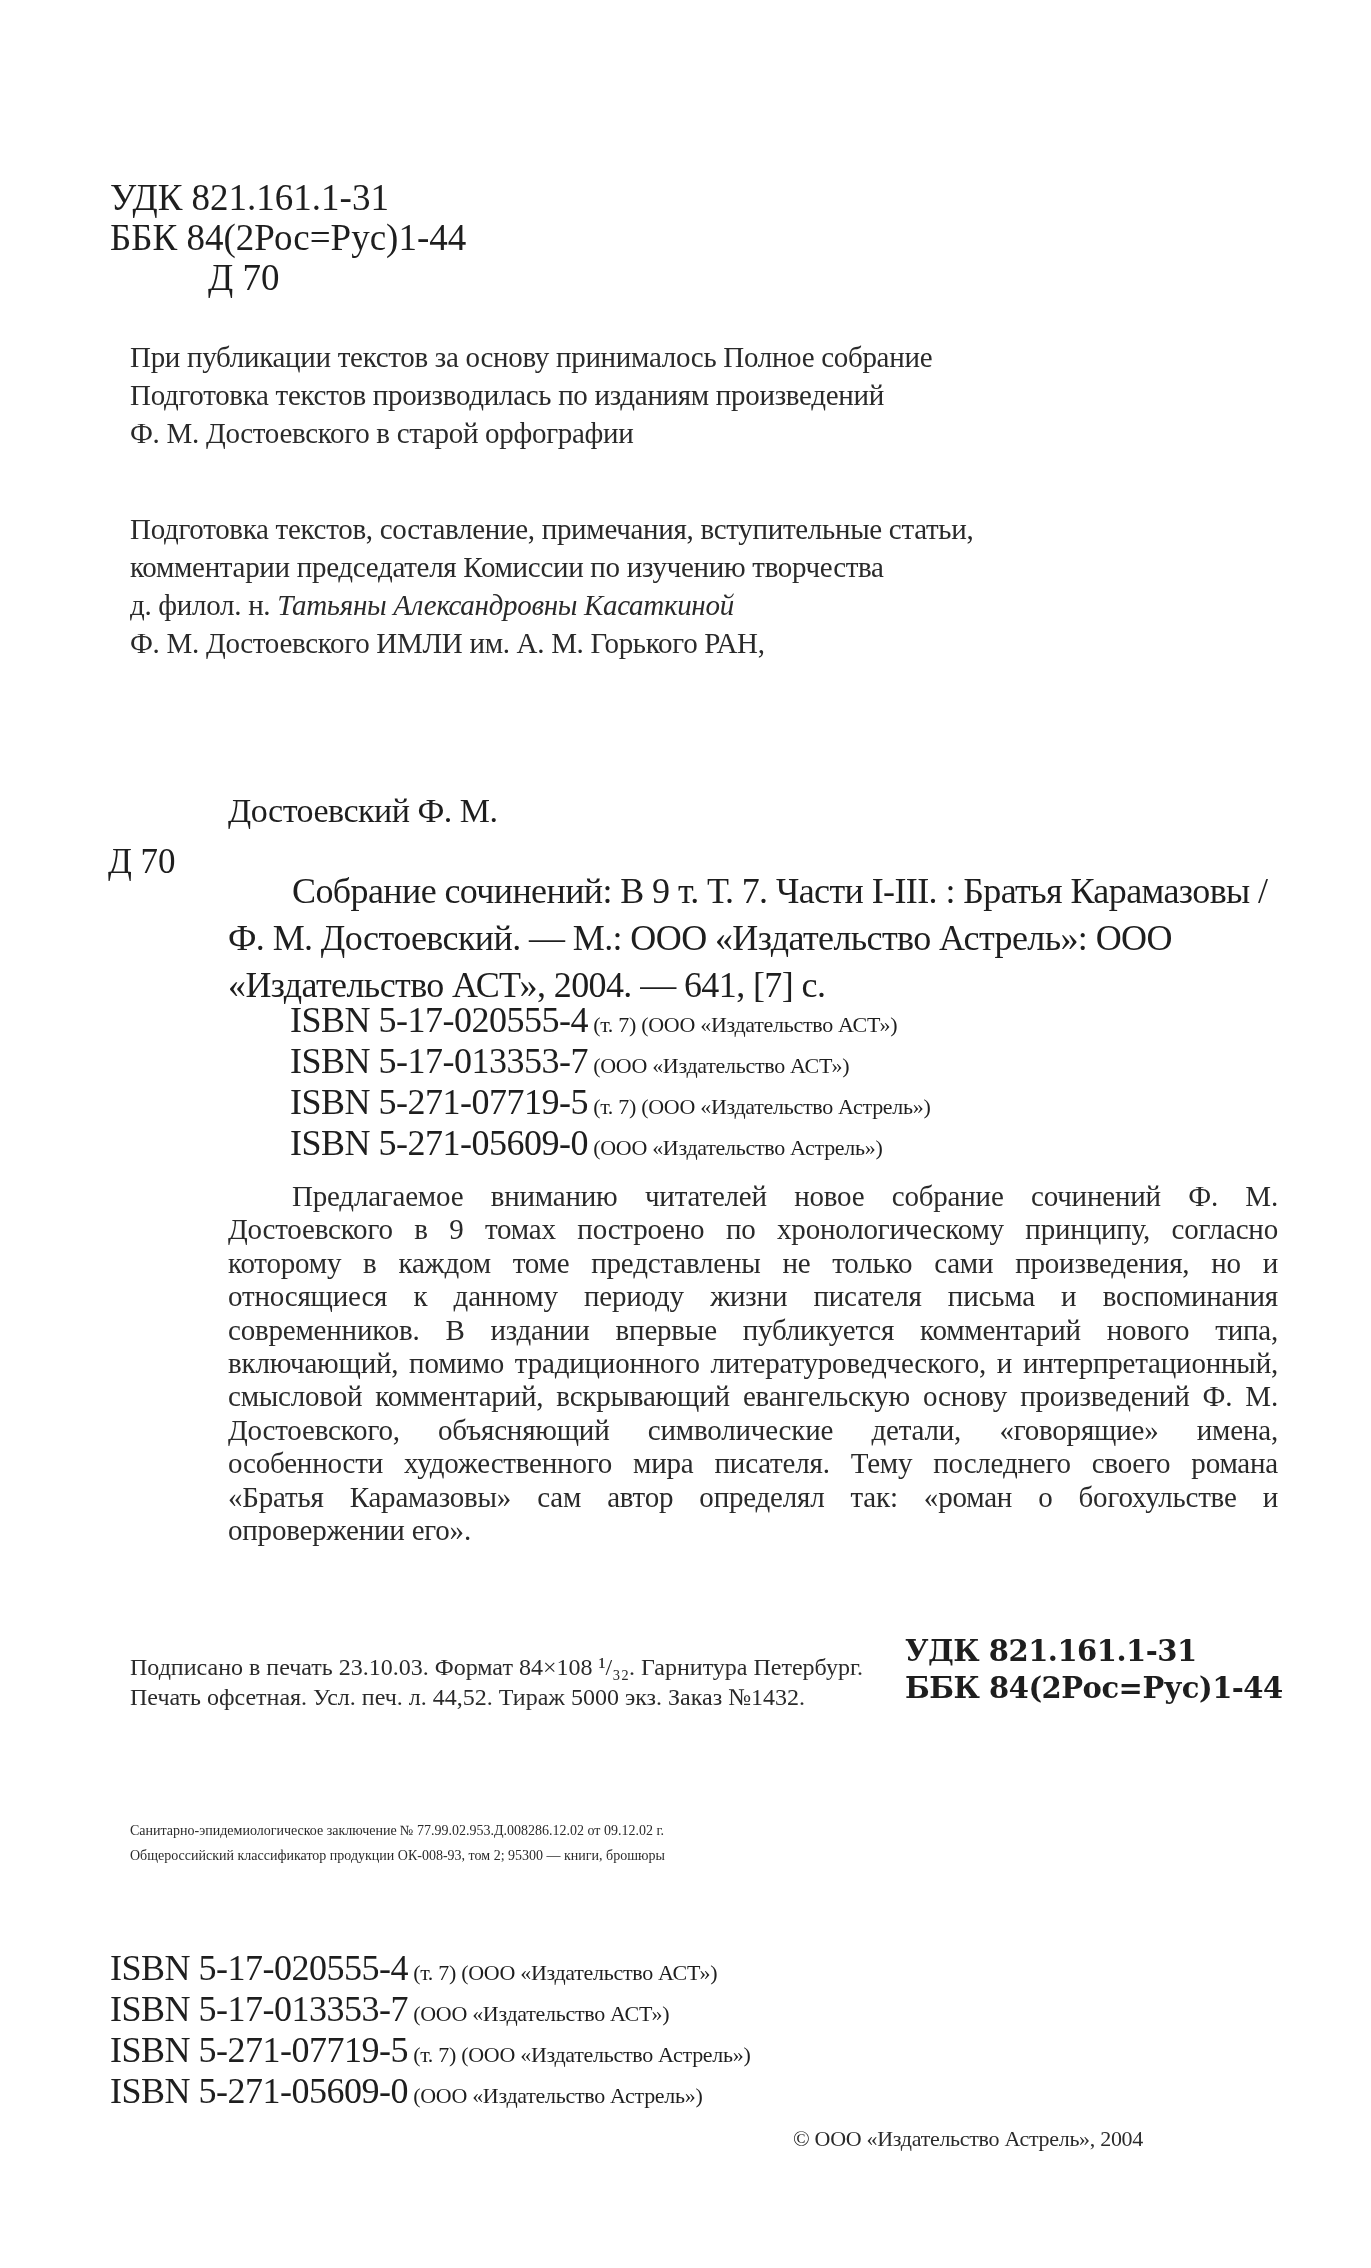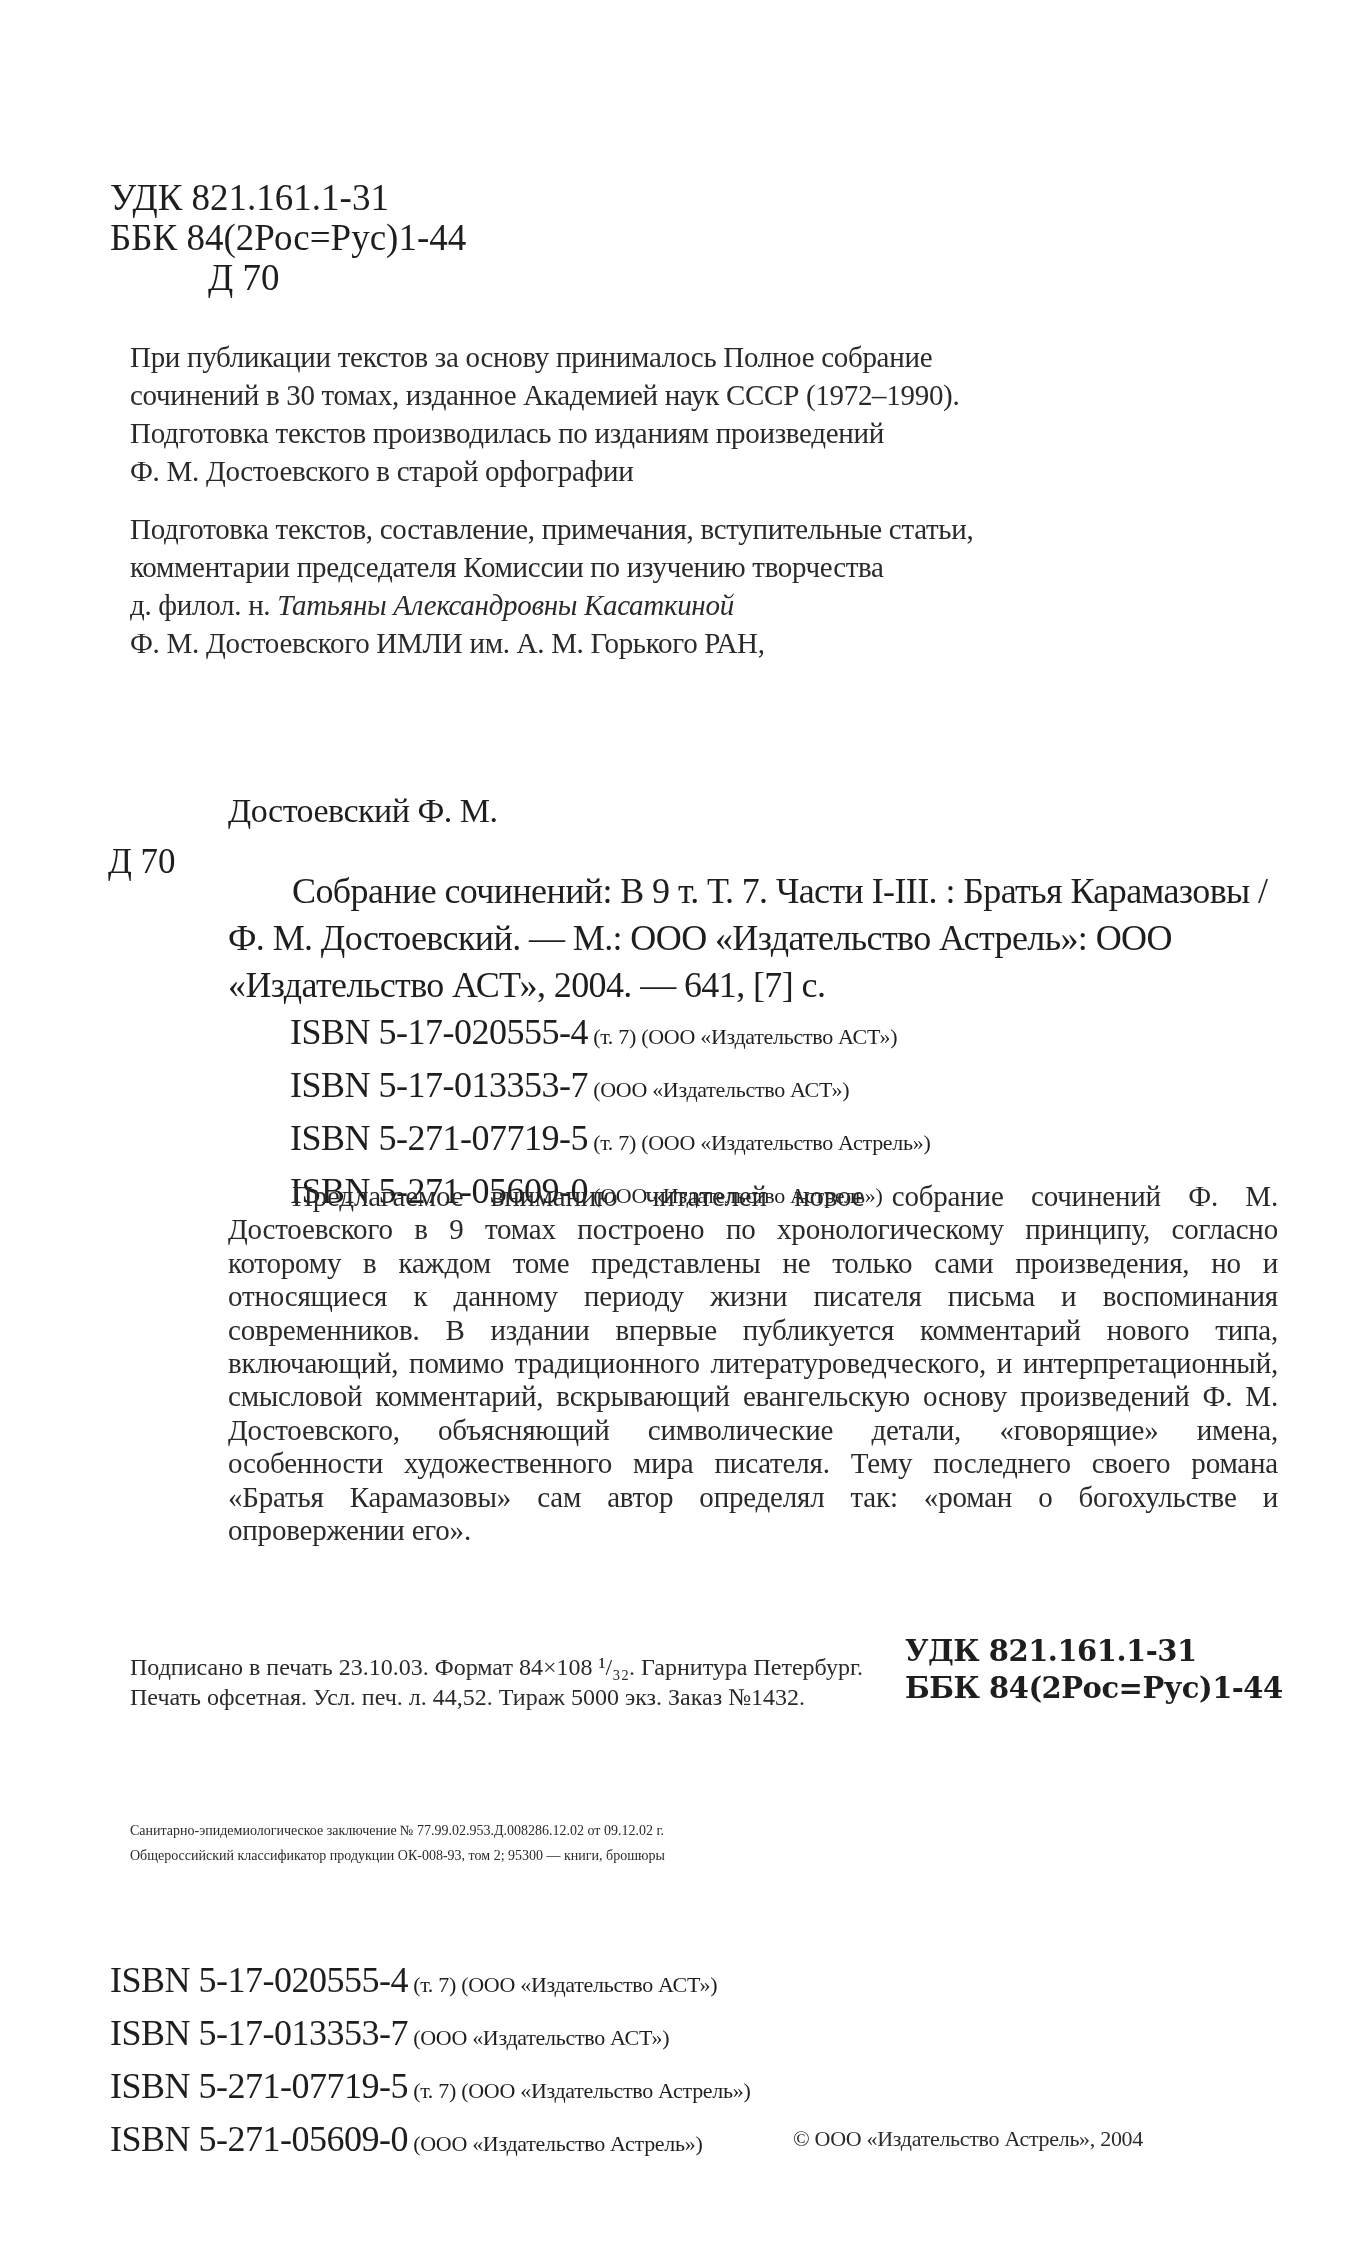--- a/index.html
+++ b/index.html
@@ -12,41 +12,40 @@
   .codes { left: 110px; top: 178px; font-size: 37px; line-height: 40px; }
   .codes .d70 { padding-left: 98px; }
   .center-block { position: absolute; left: 130px; width: 1120px; color: #2a2a2a; }
   .note1 { top: 338px; font-size: 29px; line-height: 38px; letter-spacing: -0.3px; }
   .note2 { top: 510px; font-size: 29px; line-height: 38px; letter-spacing: -0.3px; }
   .note2 i { font-style: italic; }
   .author { left: 228px; top: 792px; font-size: 34px; font-weight: normal; letter-spacing: -0.5px; }
   .libcode { left: 108px; top: 842px; font-size: 35px; }
   .biblio { left: 228px; top: 868px; width: 1050px; font-size: 36px; line-height: 47px; white-space: normal; text-indent: 64px; letter-spacing: -0.6px; }
   .isbns { left: 290px; top: 1002px; font-size: 36px; line-height: 36px; }
-  .isbn-row { white-space: nowrap; letter-spacing: -0.5px; margin-top: 12px; }
+  .isbn-row { white-space: nowrap; letter-spacing: -0.5px; }
   .isbn-row .pub { font-size: 22px; letter-spacing: -0.3px; }
   .abstract { left: 228px; top: 1180px; width: 1050px; font-size: 29px; line-height: 33.4px; text-align: justify; text-indent: 64px; white-space: normal; color: #2a2a2a; letter-spacing: -0.2px; }
   .codes-right { left: 905px; top: 1633px; font-size: 29px; line-height: 37px; font-weight: bold; font-family: "DejaVu Serif", serif; letter-spacing: -0.5px; }
   .print1 { top: 1652px; font-size: 24px; line-height: 30px; }
   .print2 { top: 1818px; font-size: 14px; line-height: 25px; }
   .isbns-bottom { left: 110px; top: 1950px; font-size: 36px; line-height: 36px; }
   .copyright { left: 793px; top: 2126px; font-size: 22px; letter-spacing: -0.3px; color: #2a2a2a; }
 </style>
 </head>
 <body>
 
 <div class="abs codes">
   <div>УДК 821.161.1-31</div>
   <div>ББК 84(2Рос=Рус)1-44</div>
   <div class="d70">Д 70</div>
 </div>
 
 <div class="center-block note1">
   <div>При публикации текстов за основу принималось Полное собрание</div>
-  <div>сочинений в 30 томах, изданное Академией наук СССР (1972–1990).</div>
   <div>Подготовка текстов производилась по изданиям произведений</div>
   <div>Ф. М. Достоевского в старой орфографии</div>
 </div>
 
 <div class="center-block note2">
   <div>Подготовка текстов, составление, примечания, вступительные статьи,</div>
   <div>комментарии председателя Комиссии по изучению творчества</div>
   <div>
     <span>д. филол. н. </span><i>Татьяны Александровны Касаткиной</i>
   </div>

